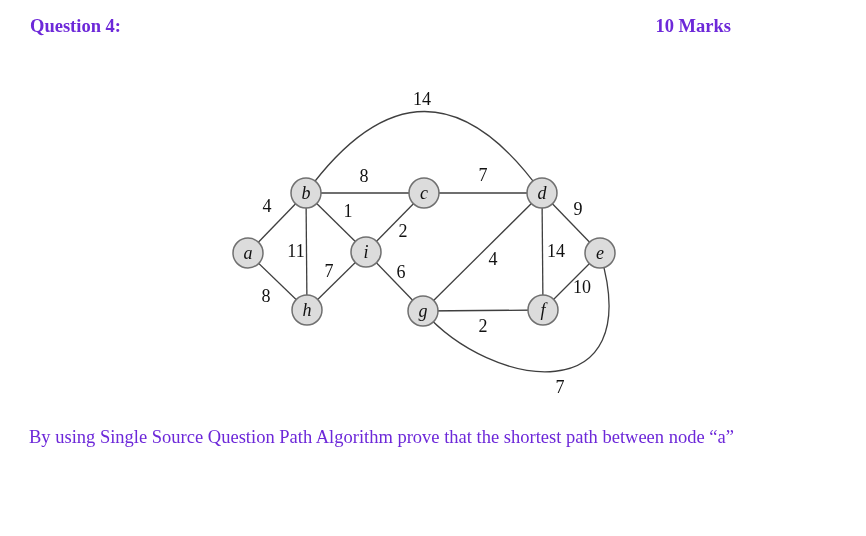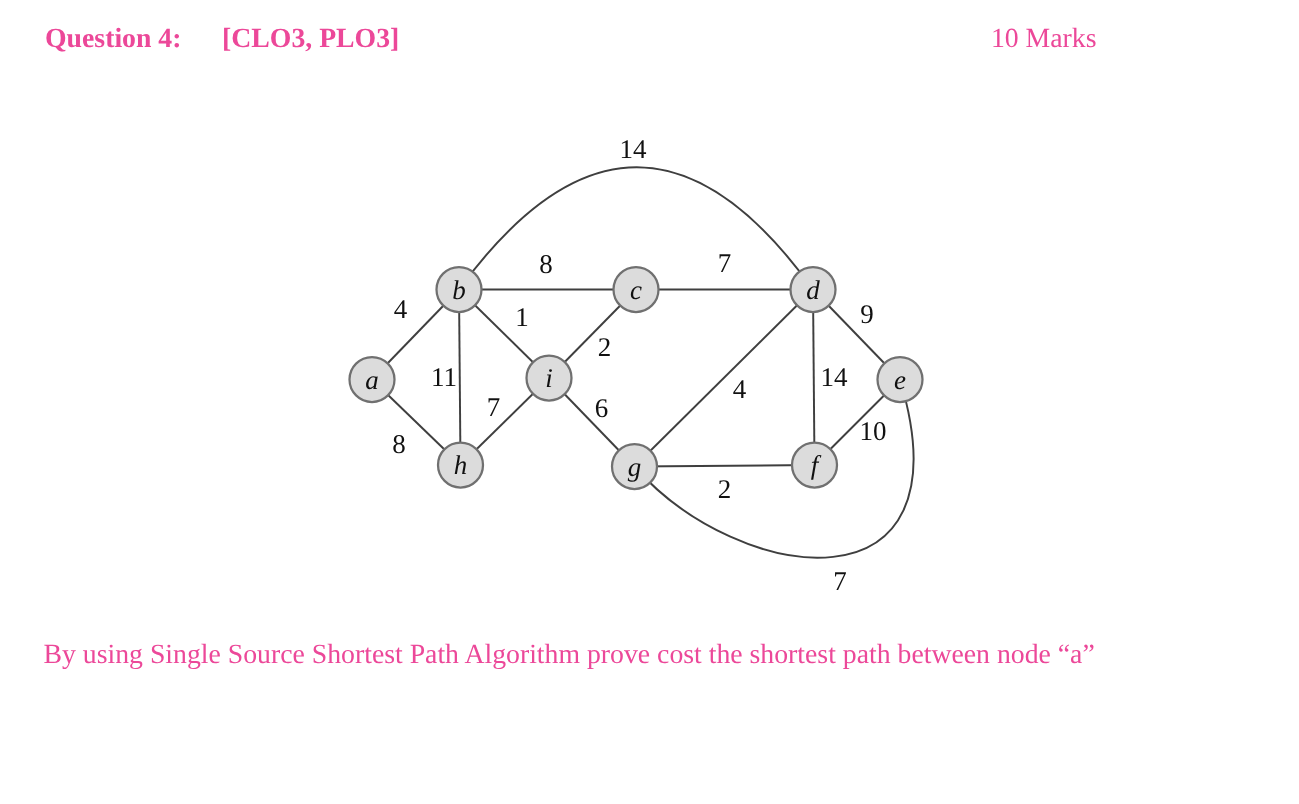--- a/index.html
+++ b/index.html
@@ -2,27 +2,27 @@
 <html><head>
 <meta charset="utf-8">
 <style>
   html, body { margin: 0; padding: 0; background: #ffffff; }
   .page {
     position: relative;
     width: 800px;
     height: 536px;
     background: #ffffff;
     font-family: "Liberation Serif", serif;
-    color: #ec4899;
+    color: #6d28d9;
     overflow: hidden;
   }
   .abs { position: absolute; }
   .q-label   { left: 30px;  top: 16px; font-size: 18.5px; font-weight: bold; }
   .clo-tag   { left: 148px; top: 16px; font-size: 18.5px; font-weight: bold; }
-  .marks     { right: 69px; top: 16px; font-size: 18.5px; font-weight: normal; margin-left: 37px; }
+  .marks     { right: 69px; top: 16px; font-size: 18.5px; font-weight: bold; margin-left: 37px; }
   .intro     { left: 29px;  top: 48px; font-size: 18.5px; }
   .graph-svg { left: 0; top: 0; }
   .task      { left: 29px;  top: 424px; width: 800px; font-size: 18.5px; line-height: 26px; }
   .edge-weight {
     font-family: "Liberation Serif", serif;
     font-size: 18px;
     fill: #111111;
     text-anchor: middle;
   }
   .node-label {
@@ -32,21 +32,20 @@
     fill: #111111;
     text-anchor: middle;
   }
 </style>
 </head>
 <body>
 
 <div class="page">
 
   <span class="abs q-label">Question 4:</span>
-  <span class="abs clo-tag">[CLO3, PLO3]</span>
   <span class="abs marks">10 Marks</span>
 
 
   <svg class="abs graph-svg" width="866" height="536" viewBox="0 0 866 536" xmlns="http://www.w3.org/2000/svg">
       <line x1="248" y1="253" x2="306" y2="193" stroke="#3f3f3f" stroke-width="1.3" fill="none"></line>
       <line x1="248" y1="253" x2="307" y2="310" stroke="#3f3f3f" stroke-width="1.3" fill="none"></line>
       <line x1="306" y1="193" x2="424" y2="193" stroke="#3f3f3f" stroke-width="1.3" fill="none"></line>
       <line x1="306" y1="193" x2="366" y2="252" stroke="#3f3f3f" stroke-width="1.3" fill="none"></line>
       <line x1="306" y1="193" x2="307" y2="310" stroke="#3f3f3f" stroke-width="1.3" fill="none"></line>
       <path d="M 306 193 Q 425 30 542 193" stroke="#3f3f3f" stroke-width="1.3" fill="none"></path>
@@ -90,16 +89,16 @@
       <text x="556" y="257" class="edge-weight">14</text>
       <text x="493" y="265" class="edge-weight">4</text>
       <text x="582" y="293" class="edge-weight">10</text>
       <text x="560" y="393" class="edge-weight">7</text>
       <text x="483" y="332" class="edge-weight">2</text>
       <text x="401" y="278" class="edge-weight">6</text>
       <text x="329" y="277" class="edge-weight">7</text>
     </svg>
 
   <div class="abs task">
-    <div>By using Single Source Shortest Path Algorithm prove cost the shortest path between node “a”</div>
+    <div>By using Single Source Question Path Algorithm prove that the shortest path between node “a”</div>
   </div>
 
 </div>
 
 </body></html>

